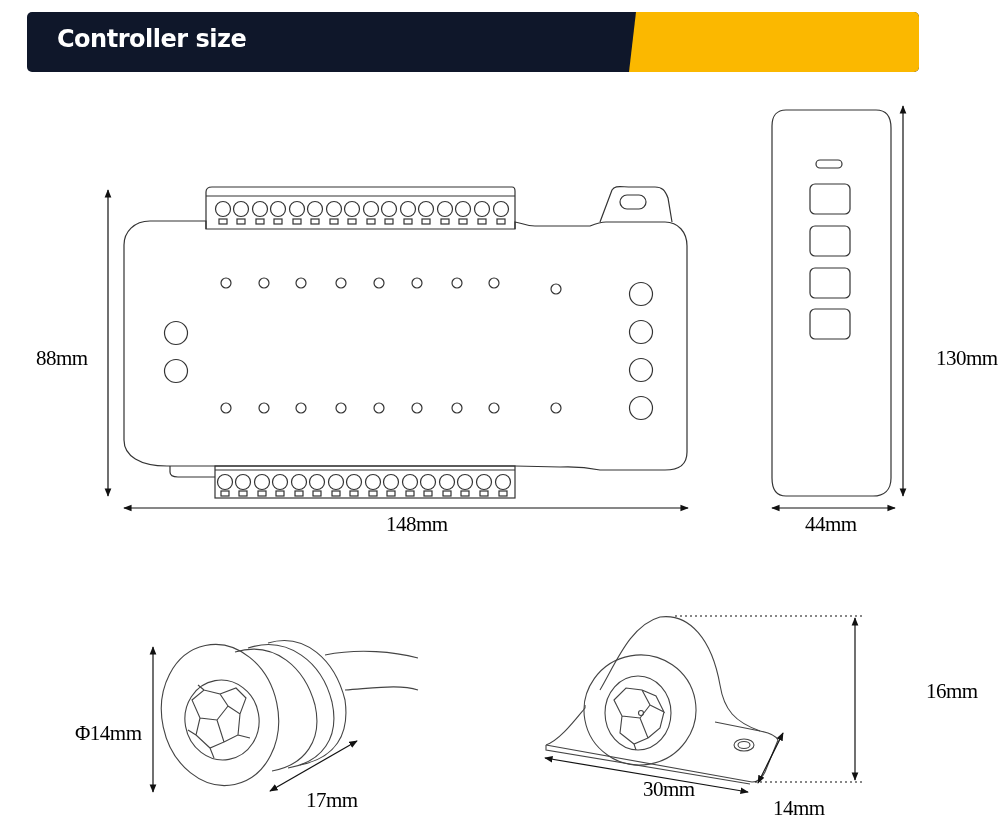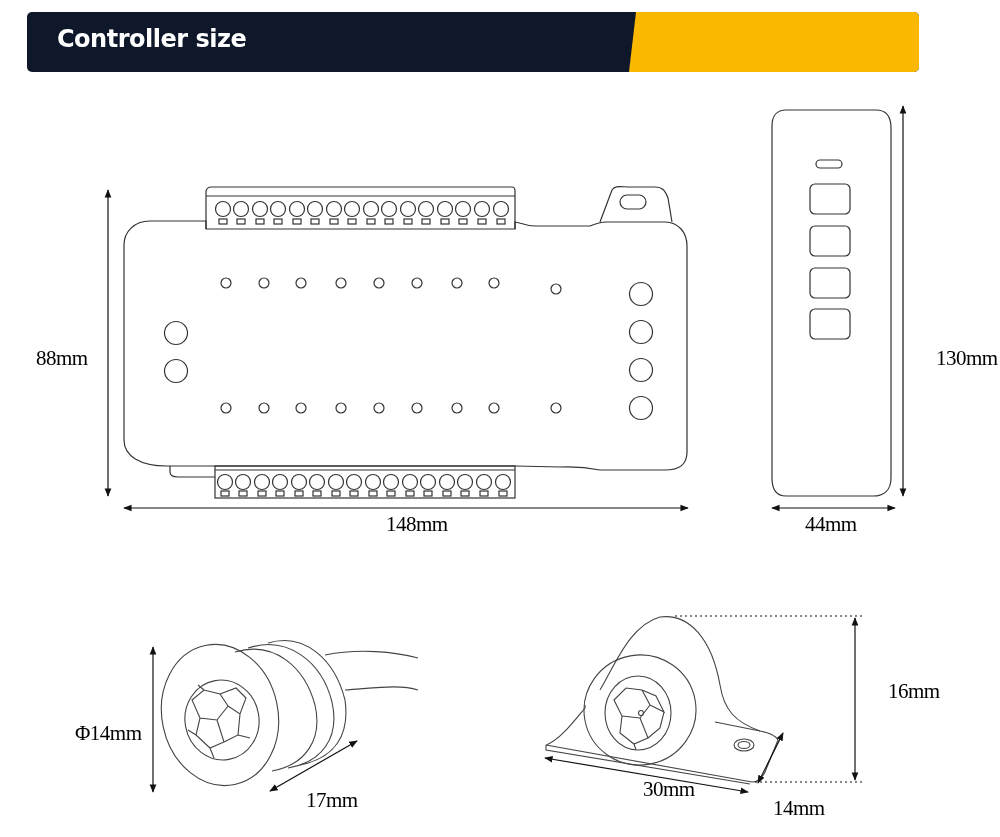--- a/index.html
+++ b/index.html
@@ -210,15 +210,15 @@
     <line x1="758" y1="783" x2="783" y2="733" marker-start="url(#arr)" marker-end="url(#arr)"></line>
   </g>
 </svg>
 
 <div class="dim-label" style="left:36px; top:346px;">88mm</div>
 <div class="dim-label" style="left:338px; top:512px;margin-left:48px;">148mm</div>
 <div class="dim-label" style="left:936px; top:346px;">130mm</div>
 <div class="dim-label" style="left:805px; top:512px;">44mm</div>
 <div class="dim-label" style="left:75px; top:721px;">Φ14mm</div>
 <div class="dim-label" style="left:306px; top:788px;">17mm</div>
-<div class="dim-label" style="left:856px; top:679px;padding-left:32px;">16mm</div>
+<div class="dim-label" style="left:894px; top:679px;padding-left:32px;">16mm</div>
 <div class="dim-label" style="left:773px; top:796px;">14mm</div>
 <div class="dim-label" style="left:607px; top:777px;margin-left:36px;">30mm</div>
 
 </body></html>

